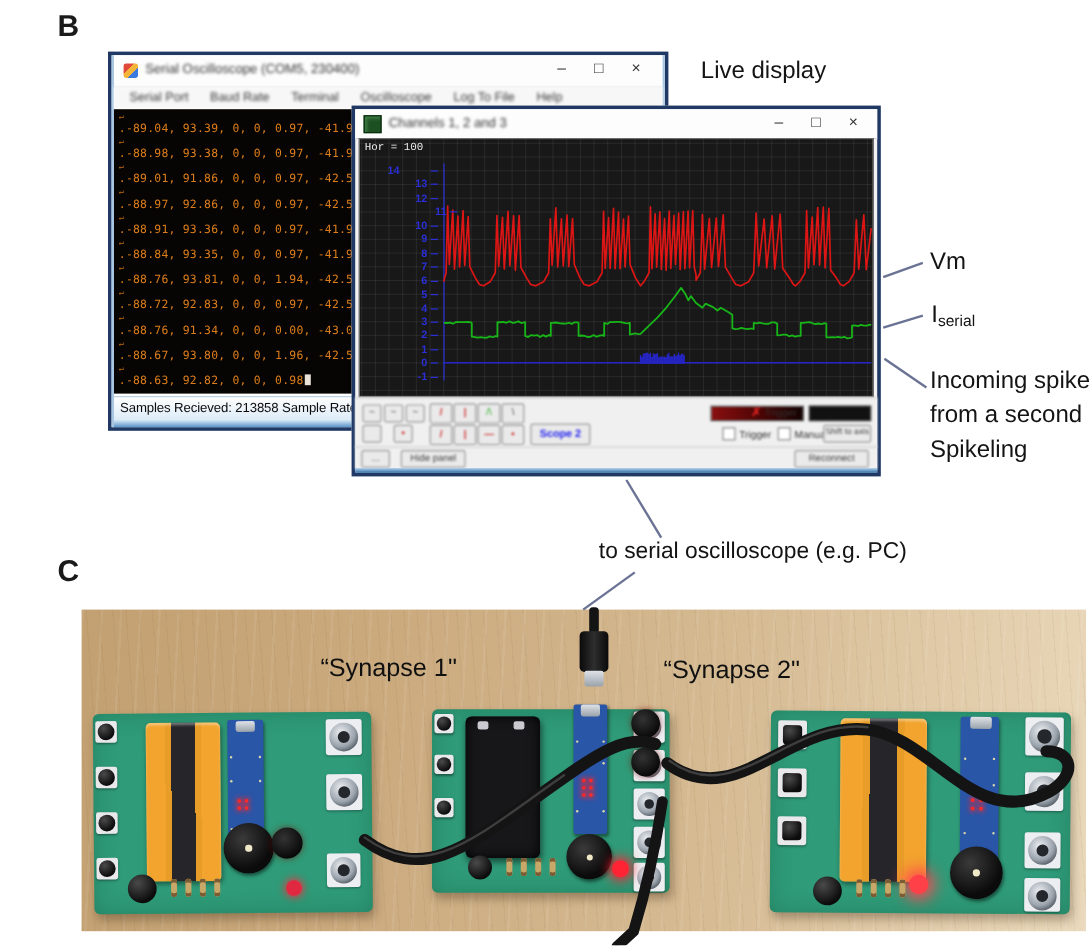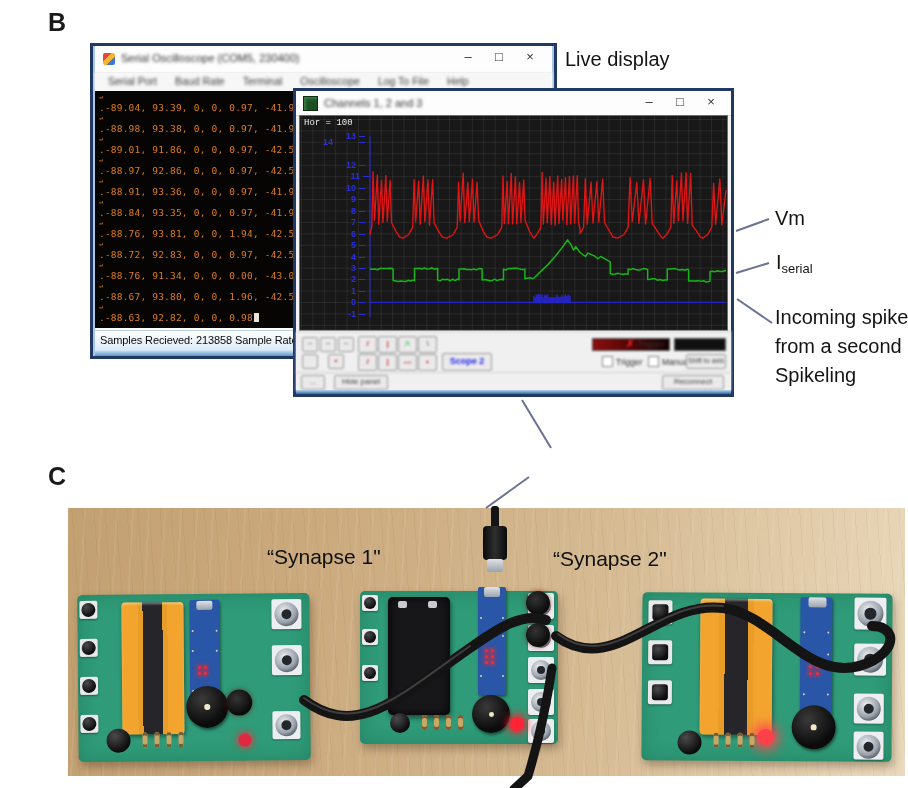--- a/index.html
+++ b/index.html
@@ -167,23 +167,23 @@
     <div id="plot">
       <div id="hor-label">Hor = 100</div>
       <svg id="traces" width="429" height="216" viewBox="0 0 429 216">
           <path d="M 70 20.275 L 70 201.185" fill="none" stroke="#2a2fd8" stroke-width="1" stroke-linejoin="round"></path>
           <path d="M 70 118.74499999999999 L 70 117.6 L 71.78 111.3025 L 73.0616 55.770627283496125 L 74.42864 104.3136231401626 L 77.3336 59.08176657393191 L 78.70063999999999 108.37959596316776 L 81.6056 64.12129407858535 L 82.97264 106.53521060790177 L 85.8776 59.54062598959105 L 87.24464 105.27949647150211 L 90.14959999999999 64.41560692780445 L 91.51664 106.47718219517132 L 95.988 115.30999999999999 L 99.548 121.035 L 102.93 122.17999999999998 L 108.44800000000001 118.74499999999999 L 109.16 117.6 L 112.72 111.3025 L 114.1084 63.607691510812224 L 115.58936 105.94438888937671 L 118.7364 65.1218724909061 L 120.21736000000001 108.19952267061197 L 123.3644 60.0549500488187 L 124.84536 105.53226475209335 L 127.9924 63.762623133790974 L 129.47336 109.27649518758827 L 132.62040000000002 63.60076440800482 L 134.10136 106.90629733144365 L 138.708 115.30999999999999 L 142.268 121.035 L 146.54000000000002 122.17999999999998 L 152.948 118.74499999999999 L 153.66 117.6 L 157.22 111.3025 L 158.60840000000002 66.33150085279321 L 160.08936 104.96258355215312 L 163.2364 57.176477924974854 L 164.71736 106.64775747378252 L 167.8644 66.34027627426212 L 169.34536000000003 105.64332923823423 L 172.4924 63.14098599421836 L 173.97336 106.27919758587339 L 177.12040000000002 66.21234845160615 L 178.60136 104.38478692763242 L 183.208 115.30999999999999 L 186.76799999999997 121.035 L 191.04000000000002 122.17999999999998 L 197.44799999999998 118.74499999999999 L 198.16 117.6 L 201.72 111.3025 L 202.966 60.0322145637461 L 204.29506666666668 107.66491355960486 L 207.11933333333334 65.35560744218321 L 208.4484 107.68285961316565 L 211.27266666666668 57.51696304951652 L 212.60173333333336 107.88101338783791 L 215.42600000000002 60.67598121618665 L 216.7550666666667 107.89684977549679 L 219.57933333333332 66.50164645055384 L 220.9084 106.39405277067053 L 223.7326666666667 64.12016668087344 L 225.06173333333336 104.55929727996899 L 229.488 115.30999999999999 L 233.048 121.035 L 233.76 122.17999999999998 L 236.608 118.74499999999999 L 237.32 117.6 L 240.88 111.3025 L 242.0548 56.44123112216184 L 243.30792000000002 108.01926491301937 L 245.9708 62.18921376649719 L 247.22392000000002 106.67211324083252 L 249.8868 60.595522655819316 L 251.13992000000002 108.4803618223408 L 253.8028 66.17770383614939 L 255.05592 109.27081291853256 L 257.7188 59.954556446776046 L 258.97192 107.61489951743738 L 261.6348 63.37762085935921 L 262.88792 104.2931083748411 L 265.5508 61.66508809139722 L 266.80392 108.63722394334954 L 269.46680000000003 60.41436824843024 L 270.71992 107.96142431637571 L 273.3828 59.94302934675152 L 274.63592 107.15788457353034 L 277.2988 59.577945350747534 L 278.55192 106.54124499313124 L 280.03999999999996 113.02 L 280.03999999999996 117.6 L 283.6 111.3025 L 285.3355 62.80080088595431 L 287.1867 108.24975488292739 L 291.1205 66.14936527823534 L 292.9717 106.96388434931117 L 296.90549999999996 65.65148225391351 L 298.75669999999997 105.94887923767969 L 302.6905 63.03330463428203 L 304.5417 106.62950581086311 L 309.58799999999997 115.30999999999999 L 313.148 121.035 L 317.42 122.17999999999998 L 323.828 118.74499999999999 L 324.53999999999996 117.6 L 328.1 111.3025 L 330.1025 61.551673647478054 L 332.2385 105.64050341803137 L 336.77750000000003 66.52810629309066 L 338.9135 107.31376601256605 L 343.4525 63.879253604621276 L 345.5885 108.14733356508302 L 350.1275 62.48954329929759 L 352.26349999999996 107.57788435270677 L 357.64799999999997 115.30999999999999 L 361.20799999999997 121.035 L 362.81 122.17999999999998 L 366.548 118.74499999999999 L 367.26 117.6 L 370.82 111.3025 L 372.2084 59.555368114144244 L 373.68936 107.34405278881968 L 376.83639999999997 64.86955661538966 L 378.31736 104.5609825728489 L 381.4644 57.04179625705898 L 382.94536 104.89515380473581 L 386.09240000000005 56.660007610218585 L 387.57336000000004 107.25604752796983 L 390.72040000000004 57.52839482190012 L 392.20136 109.13911416228353 L 396.808 115.30999999999999 L 400.368 121.035 L 402.86 122.17999999999998 L 407.488 118.74499999999999 L 408.2 117.6 L 411.76 111.3025 L 413.629 67.17654900118546 L 415.6226 108.3254685378263 L 419.85900000000004 63.01056950644149 L 421.8526 108.75915261878592 L 426 74.08999999999999" fill="none" stroke="#dd1515" stroke-width="1.4" stroke-linejoin="round"></path>
           <path d="M 70 153.09499999999997 L 72.492 153.17358045921594 L 74.984 152.92477804244766 L 77.476 153.75855941765178 L 79.968 152.32213247314797 L 82.46000000000001 152.39047619846252 L 84.952 152.37946755966567 L 87.444 152.38927530073482 L 89.936 152.3479794498612 L 92.428 152.61661381731818 L 93.14 153.09499999999997 L 93.14 164.545 L 95.632 164.95642766636212 L 98.124 165.44178854795766 L 100.616 165.00612552478216 L 103.108 165.32169501390524 L 105.6 165.4580987058343 L 108.09199999999998 164.33094895690212 L 110.58399999999999 165.0371186538488 L 113.076 164.1032152371603 L 114.5 164.545 L 114.5 152.52249999999998 L 116.99199999999999 152.5419909533893 L 119.484 152.1789536142705 L 121.976 153.0023950447272 L 124.46799999999999 151.822516730085 L 126.95999999999998 153.00768253898303 L 129.452 152.7534326878092 L 131.944 151.80018400912064 L 134.43599999999998 153.22164129080585 L 136.928 152.5421745736523 L 137.64 152.52249999999998 L 137.64 163.9725 L 140.132 164.88305937411755 L 142.624 163.2159007937123 L 145.11599999999999 163.72163992274605 L 147.608 163.19918159297418 L 150.1 164.85003311734346 L 152.59199999999998 163.2396031914349 L 155.084 164.54383844669132 L 157.57599999999996 163.113773541086 L 159 163.9725 L 159 153.09499999999997 L 161.49200000000002 152.9754050326554 L 163.98399999999998 152.76638383952314 L 166.476 153.52319086529323 L 168.968 153.60287298338483 L 171.45999999999998 153.6282317486411 L 173.952 152.9769994111499 L 176.444 153.91510319605845 L 178.93599999999998 152.60141615471167 L 181.428 152.7273122395595 L 182.14 153.09499999999997 L 182.14 163.9725 L 184.632 163.5803102767299 L 187.12400000000002 163.97582099939106 L 189.61600000000004 164.82853676555865 L 192.10800000000006 164.68641874443642 L 194.60000000000005 163.20483774303474 L 197.09200000000004 164.6489471849354 L 199.58400000000006 163.62833720961018 L 202.07600000000008 163.25248191850815 L 203.5 163.9725 L 203.5 153.09499999999997 L 205.99200000000002 153.94310436695633 L 208.484 152.39309543499263 L 210.97600000000003 152.43297592094072 L 213.46800000000005 152.19230325098582 L 215.96000000000006 152.2627393187935 L 218.45200000000006 152.60973096265957 L 220.94400000000007 153.24228941943835 L 223.4360000000001 153.55627250050065 L 224.86 153.09499999999997 L 224.86 162.8275 L 227.352 162.25011591485352 L 229.84400000000002 161.8066809432781 L 232.33600000000004 162.53291367538418 L 233.76 162.255 L 240.88 155.385 L 248 148.515 L 255.12 140.5 L 262.24 131.33999999999997 L 267.58000000000004 123.89750000000001 L 271.14 129.05 L 273.632 134.2025 L 275.76800000000003 130.76749999999998 L 280.03999999999996 136.4925 L 285.38 140.5 L 287.872 137.065 L 294.28 139.92749999999998 L 297.84000000000003 142.78999999999996 L 300.688 140.5 L 306.74 143.935 L 310.3 146.225 L 310.3 157.67499999999998 L 312.79200000000003 158.2410921819681 L 315.284 158.00955233791126 L 317.77600000000007 157.20649327494607 L 320.26800000000003 157.8879220185192 L 322.76000000000005 158.34791525209144 L 325.25200000000007 157.93329190083247 L 327.7440000000001 157.80572729151885 L 328.1 158.2475 L 328.1 153.09499999999997 L 330.59200000000004 153.47010219381514 L 333.084 152.82816236035194 L 335.576 153.45510861699083 L 338.06800000000004 153.93857121940283 L 340.56000000000006 153.8042572308558 L 343.0520000000001 152.64277899330432 L 345.5440000000001 152.6997677386849 L 347.68 153.6675 L 347.68 163.39999999999998 L 350.172 163.23029316844145 L 352.66400000000004 162.86387290480153 L 355.15600000000006 162.85222918155407 L 357.648 164.24189983404676 L 360.14000000000004 163.49828355135284 L 362.63200000000006 164.50514758725666 L 365.1240000000001 163.91472629540309 L 367.26 163.9725 L 367.26 153.09499999999997 L 369.752 153.0566839610898 L 372.244 152.73137570302814 L 374.73600000000005 152.47873246080587 L 377.22800000000007 153.39501043053818 L 379.72 154.00209772182433 L 382.21200000000005 153.59345236821736 L 384.70400000000006 154.17424429620291 L 387.1960000000001 153.33142794911782 L 388.62 153.6675 L 388.62 165.1175 L 391.112 165.07770749039025 L 393.60400000000004 165.0047909891546 L 396.09600000000006 165.10515472169203 L 398.588 164.64640747817833 L 401.08000000000004 165.36948574340343 L 403.57200000000006 164.6578893814163 L 406.0640000000001 165.9858334641458 L 408.5560000000001 165.48603189872415 L 409.98 165.1175 L 409.98 155.385 L 412.47200000000004 155.21956630145036 L 414.964 155.75143958749916 L 417.456 154.7094248762942 L 419.94800000000004 155.41184032138372 L 422.44000000000005 155.4238926074079 L 424.9320000000001 154.55833048286894 L 426 154.8125" fill="none" stroke="#17b517" stroke-width="1.5" stroke-linejoin="round"></path>
           <path d="M 70 186.29999999999998 L 426 186.29999999999998" fill="none" stroke="#2525c8" stroke-width="1.3" stroke-linejoin="round"></path>
           <path d="M 233.76 187.21599999999998 L 233.76 179.9183977042451 M 234.9348 187.21599999999998 L 234.9348 181.28584024782825 M 236.1096 187.21599999999998 L 236.1096 178.59017024963927 M 237.28439999999998 187.21599999999998 L 237.28439999999998 178.39701068728934 M 238.45919999999998 187.21599999999998 L 238.45919999999998 178.03924627222375 M 239.634 187.21599999999998 L 239.634 178.06022226485229 M 240.80879999999996 187.21599999999998 L 240.80879999999996 178.94560537266776 M 241.98359999999997 187.21599999999998 L 241.98359999999997 177.87137342719598 M 243.15839999999994 187.21599999999998 L 243.15839999999994 181.47944088313236 M 244.33319999999995 187.21599999999998 L 244.33319999999995 178.63229780572135 M 245.50799999999995 187.21599999999998 L 245.50799999999995 179.25422075906468 M 246.68279999999993 187.21599999999998 L 246.68279999999993 178.77892260044996 M 247.85759999999993 187.21599999999998 L 247.85759999999993 178.10589576244686 M 249.0323999999999 187.21599999999998 L 249.0323999999999 181.43382944454385 M 250.20719999999992 187.21599999999998 L 250.20719999999992 181.0514744483989 M 251.38199999999992 187.21599999999998 L 251.38199999999992 181.2666792404447 M 252.5567999999999 187.21599999999998 L 252.5567999999999 181.1586191540787 M 253.7315999999999 187.21599999999998 L 253.7315999999999 181.2489976008549 M 254.9063999999999 187.21599999999998 L 254.9063999999999 181.54017756825755 M 256.08119999999985 187.21599999999998 L 256.08119999999985 179.23876470511314 M 257.25599999999986 187.21599999999998 L 257.25599999999986 177.92214883657968 M 258.43079999999986 187.21599999999998 L 258.43079999999986 180.83487139516532 M 259.60559999999987 187.21599999999998 L 259.60559999999987 181.06041354373232 M 260.7803999999999 187.21599999999998 L 260.7803999999999 180.79542950928578 M 261.9551999999999 187.21599999999998 L 261.9551999999999 178.96876256651768 M 263.1299999999999 187.21599999999998 L 263.1299999999999 180.63683046290183 M 264.3047999999999 187.21599999999998 L 264.3047999999999 179.8133399910952 M 265.47959999999983 187.21599999999998 L 265.47959999999983 177.73585533747547 M 266.65439999999984 187.21599999999998 L 266.65439999999984 179.9437819503175 M 267.8291999999998 187.21599999999998 L 267.8291999999998 178.9732389864361 M 269.0039999999998 187.21599999999998 L 269.0039999999998 178.584520031497 M 270.1787999999998 187.21599999999998 L 270.1787999999998 180.0431693702165 " fill="none" stroke="#2525c8" stroke-width="1.1" stroke-linejoin="round"></path>
         </svg>
     <div class="ytick" style="top: 22px; left: 0px; text-align: center;">14<i></i></div>
-        <div class="ytick" style="top: 16px; left: 0px;">13<i></i></div>
+        <div class="ytick" style="top: 33px; left: 0px;">13<i></i></div>
         <div class="ytick" style="top: 44.9px; left: 0px;">12<i></i></div>
-        <div class="ytick" style="top: 56.35px; left: 4px;">11<i></i></div>
+        <div class="ytick" style="top: 56.35px; left: 16px;">11<i></i></div>
         <div class="ytick" style="top: 67.8px; left: 0px;">10<i></i></div>
         <div class="ytick" style="top: 79.25px; left: 0px;">9<i></i></div>
         <div class="ytick" style="top: 90.7px; left: 0px;">8<i></i></div>
         <div class="ytick" style="top: 102.15px; left: 0px;">7<i></i></div>
         <div class="ytick" style="top: 113.6px; left: 0px;">6<i></i></div>
         <div class="ytick" style="top: 125.05px; left: 0px;">5<i></i></div>
         <div class="ytick" style="top: 136.5px; left: 0px;">4<i></i></div>
         <div class="ytick" style="top: 147.95px; left: 0px;">3<i></i></div>
         <div class="ytick" style="top: 159.4px; left: 0px;">2<i></i></div>
         <div class="ytick" style="top: 170.85px; left: 0px;">1<i></i></div>
@@ -226,26 +226,27 @@
     </div>
 
     <div id="live-status" class="blur2">
       <div class="cbtn" style="left:5px;top:2px;width:22px;height:13px;">...</div>
       <div class="cbtn" style="left:38px;top:2px;width:52px;height:13px;font-size:8px;">Hide panel</div>
       <div class="cbtn" style="left:366px;top:2px;width:60px;height:13px;font-size:8px;">Reconnect</div>
     </div>
     <div id="live-strip"></div>
   </div>
 
-  <div class="abs note" style="left:565px;top:48px;">Live display</div>
+  <div class="abs note" style="left:584px;top:48px;">Live display</div>
   <div class="abs note" style="left:775px;top:207px;">Vm</div>
   <div class="abs note" style="left:776px;top:251px;">
     <span>I</span><span class="sub">serial</span>
   </div>
   <div class="abs note" id="incoming-note" style="left:775px;top:303px;">Incoming spikes from a second Spikeling</div>
+  <div class="abs note" style="left:499px;top:449px;font-size:19px;">to serial oscilloscope (e.g. PC)</div>
 
   <svg id="connector-svg" width="908" height="788">
     <g stroke="#6b7394" stroke-width="2" fill="none">
       <line x1="736" y1="231" x2="769" y2="219"></line>
       <line x1="736" y1="273" x2="769" y2="263"></line>
       <line x1="737" y1="299" x2="772" y2="323"></line>
       <line x1="522" y1="400" x2="551" y2="448"></line>
       <line x1="529" y1="477" x2="486" y2="508"></line>
     </g>
   </svg>

